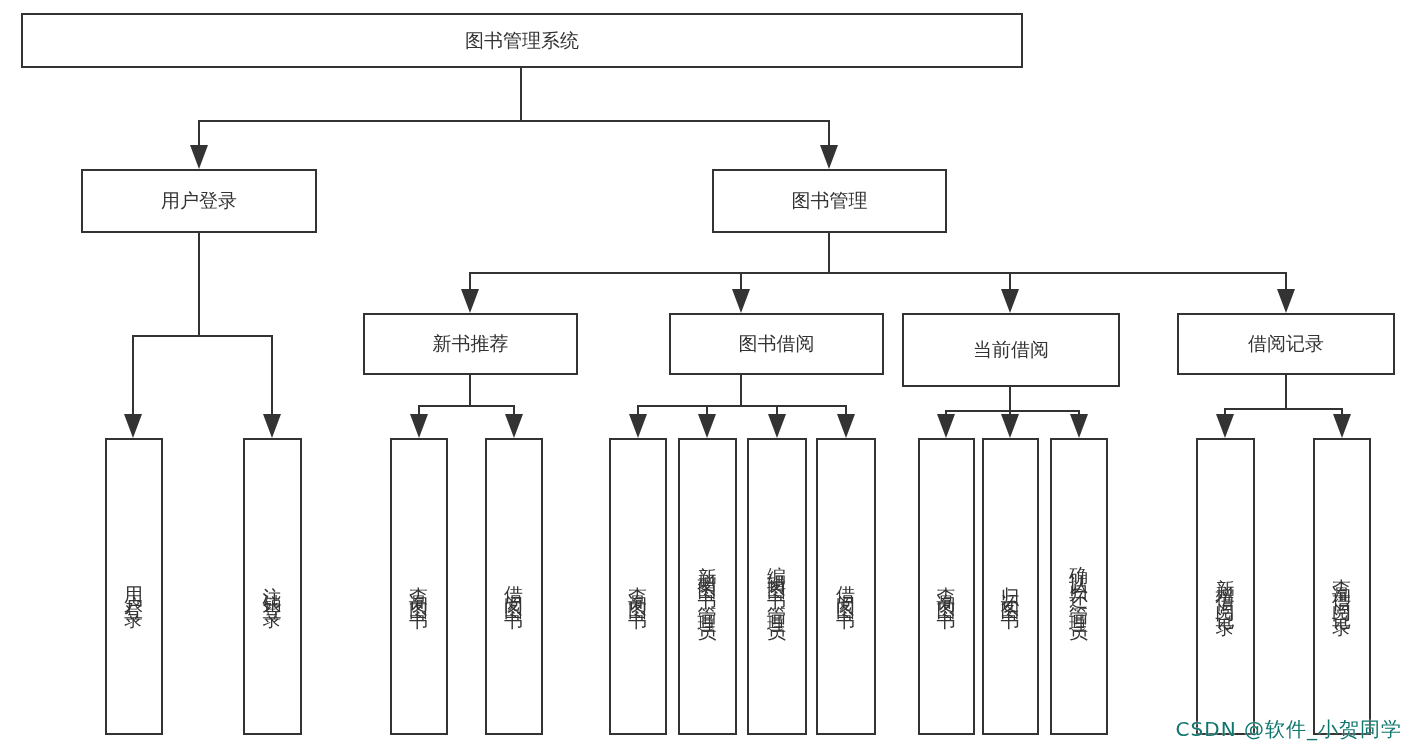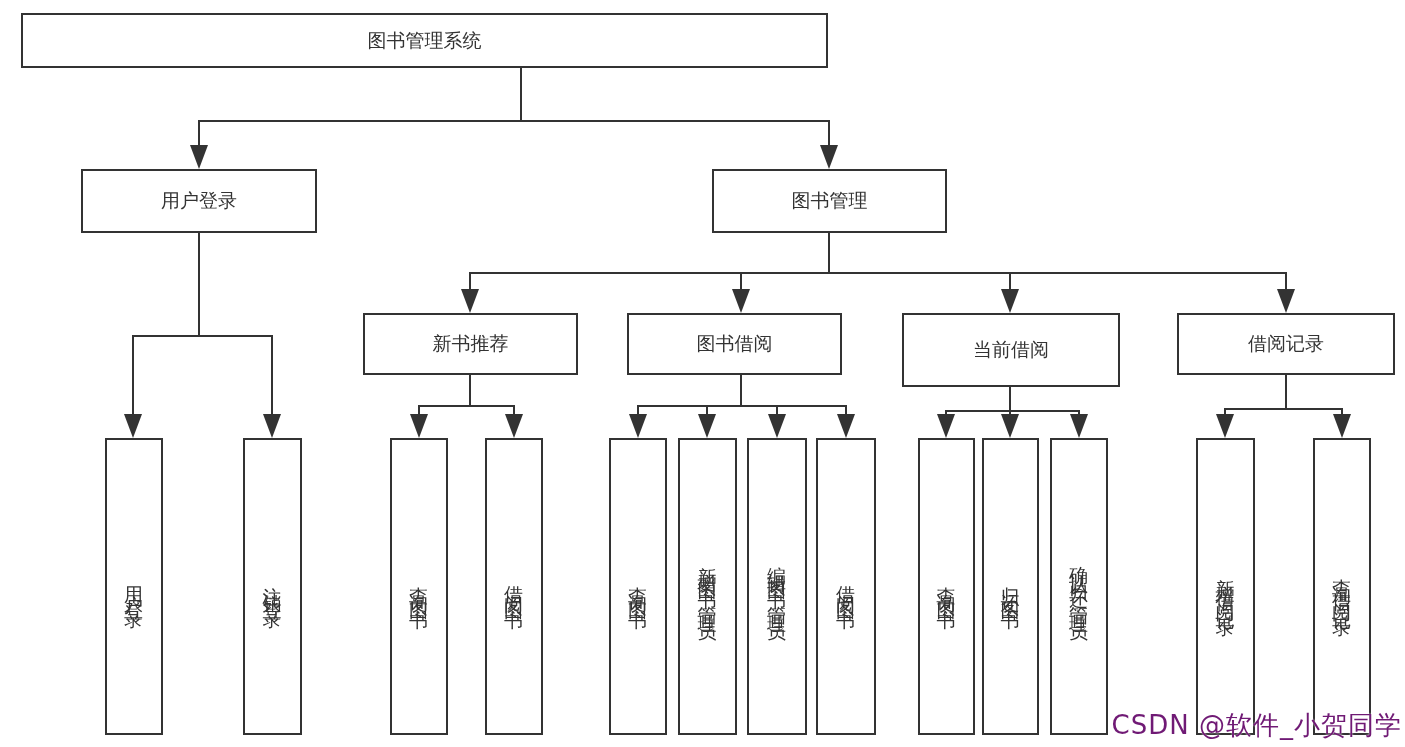--- a/index.html
+++ b/index.html
@@ -38,22 +38,22 @@
     position:absolute;
     left:-8px;bottom:-24px;
     width:0;height:0;
     border-left:9px solid transparent;
     border-right:9px solid transparent;
     border-top:24px solid #333333;
   }
   .watermark{
     position:absolute;
     right:3px;bottom:4px;
-    font-size:26px;
-    color:#701a75;
+    font-size:20px;
+    color:#0f766e;
     letter-spacing:1px;
     text-shadow:0 0 2px #ffffff;
     margin-top:12px;
   }
 </style>
 </head>
 <body>
 
 <div class="canvas">
 
@@ -90,27 +90,27 @@
   <div class="hline" style="left:945px;top:410px;width:135px"></div>
   <div class="drop" style="left:945px;top:410px;height:4px"></div>
   <div class="drop" style="left:1009px;top:410px;height:4px"></div>
   <div class="drop" style="left:1078px;top:410px;height:4px"></div>
 
   <div class="vline" style="left:1285px;top:373px;height:37px"></div>
   <div class="hline" style="left:1224px;top:408px;width:119px"></div>
   <div class="drop" style="left:1224px;top:408px;height:6px"></div>
   <div class="drop" style="left:1341px;top:408px;height:6px"></div>
 
-  <div class="box" style="left:21px;top:13px;width:807px;height:55px">图书管理系统</div>
+  <div class="box" style="left:21px;top:13px;width:1002px;height:55px">图书管理系统</div>
 
   <div class="box" style="left:81px;top:169px;width:236px;height:64px">用户登录</div>
   <div class="box" style="left:712px;top:169px;width:235px;height:64px">图书管理</div>
 
   <div class="box" style="left:363px;top:313px;width:215px;height:62px">新书推荐</div>
-  <div class="box" style="left:627px;top:313px;width:215px;height:62px">图书借阅</div>
+  <div class="box" style="left:669px;top:313px;width:215px;height:62px">图书借阅</div>
   <div class="box" style="left:902px;top:313px;width:218px;height:74px">当前借阅</div>
   <div class="box" style="left:1177px;top:313px;width:218px;height:62px">借阅记录</div>
 
   <div class="box leaf" style="left:105px;top:438px;width:58px;height:297px">用户登录</div>
   <div class="box leaf" style="left:243px;top:438px;width:59px;height:297px">注销登录</div>
 
   <div class="box leaf" style="left:390px;top:438px;width:58px;height:297px">查询图书</div>
   <div class="box leaf" style="left:485px;top:438px;width:58px;height:297px">借阅图书</div>
 
   <div class="box leaf" style="left:609px;top:438px;width:58px;height:297px">查询图书</div>

